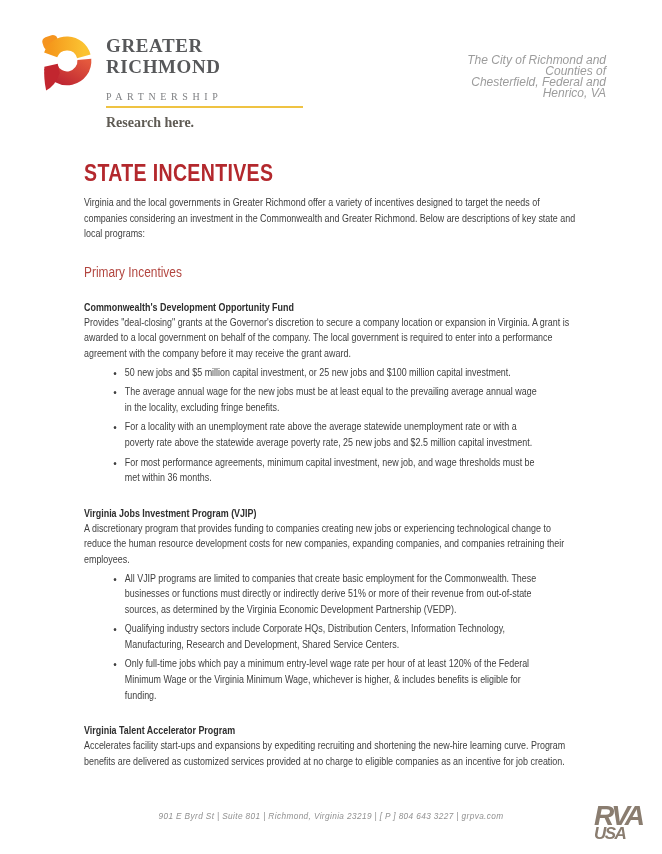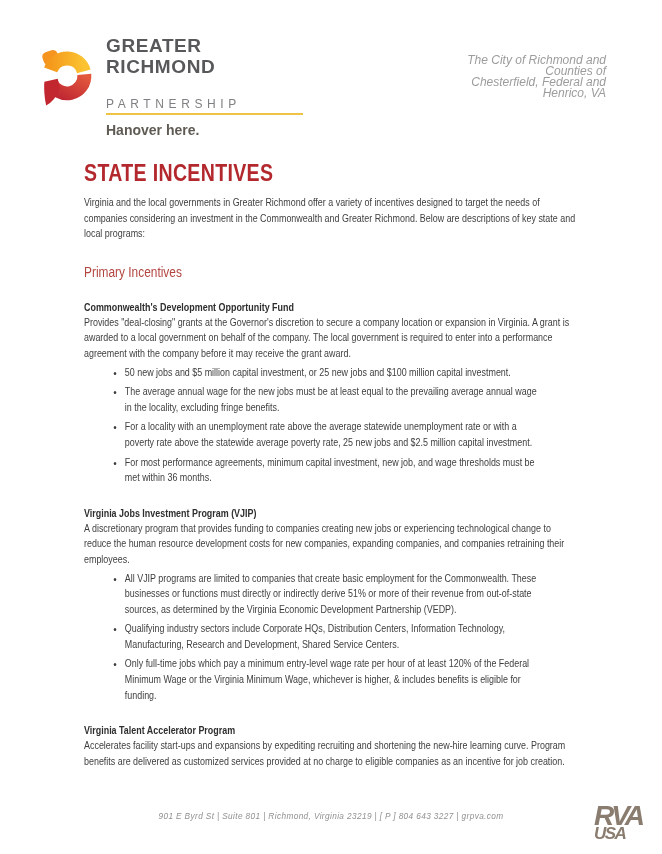--- a/index.html
+++ b/index.html
@@ -8,30 +8,30 @@
     width: 662px; height: 854px;
     margin: 0 auto;
     background: #ffffff;
     font-family: "Liberation Sans", sans-serif;
     color: #3e3e3e;
     overflow: hidden;
   }
 
   
   .header { position: absolute; top: 30px; left: 38px; right: 40px; }
-  .brand { display: flex; align-items: center; }
+  .brand { display: flex; align-items: flex-start; font-family: Liberation Serif, serif; }
   .logo-mark { width: 58px; height: 78px; flex: 0 0 auto; }
   .wordmark { margin-left: 10px; padding-top: 5px; }
   .wm-line1, .wm-line2 {
     font-size: 19px; font-weight: bold; color: #57585a;
     line-height: 21px; letter-spacing: 0.6px;
   }
   .wm-line3 {
-    font-size: 12px; color: #7f8083; letter-spacing: 4.6px;
-    margin-top: 21px; line-height: 12px;
+    font-size: 10px; color: #7f8083; letter-spacing: 4.6px;
+    margin-top: 14px; line-height: 12px;
   }
   .wm-rule { height: 2px; background: #efc343; margin-top: 3px; width: 197px; }
   .tagline { font-size: 14px; font-weight: bold; color: #5f5b54; margin-top: 7px; }
 
   .region-note {
     position: absolute; top: 25px; right: 16px;
     font-size: 12px; line-height: 11px; color: #9c9c9c;
     text-align: right; width: 160px; font-style: italic;
   }
 
@@ -98,21 +98,21 @@
         <rect x="8" y="9" width="27" height="23" rx="8" fill="#f5941f" transform="rotate(-18 21 20)"></rect>
         <path d="M 21.8 41.7 A 30 30 0 0 1 79 44.2" fill="none" stroke="url(#gy)" stroke-width="24"></path>
         <path d="M 79.9 49.4 A 30 30 0 0 1 21.8 62.3" fill="none" stroke="url(#gr)" stroke-width="24"></path>
         <path d="M11 62 L34 57 L37.5 73 Q30 95 14 103 Q9.5 82 11 62 Z" fill="#c2262f"></path>
       </svg>
       <div class="wordmark">
         <div class="wm-line1">GREATER</div>
         <div class="wm-line2">RICHMOND</div>
         <div class="wm-line3">PARTNERSHIP</div>
         <div class="wm-rule"></div>
-        <div class="tagline">Hanover here.</div>
+        <div class="tagline">Research here.</div>
       </div>
     </div>
     <div class="region-note">
       <div>The City of Richmond and Counties of</div>
       <div>Chesterfield, Federal and Henrico, VA</div>
     </div>
   </div>
 
   <div class="content">
     <h1 class="doc-title">STATE INCENTIVES</h1>

